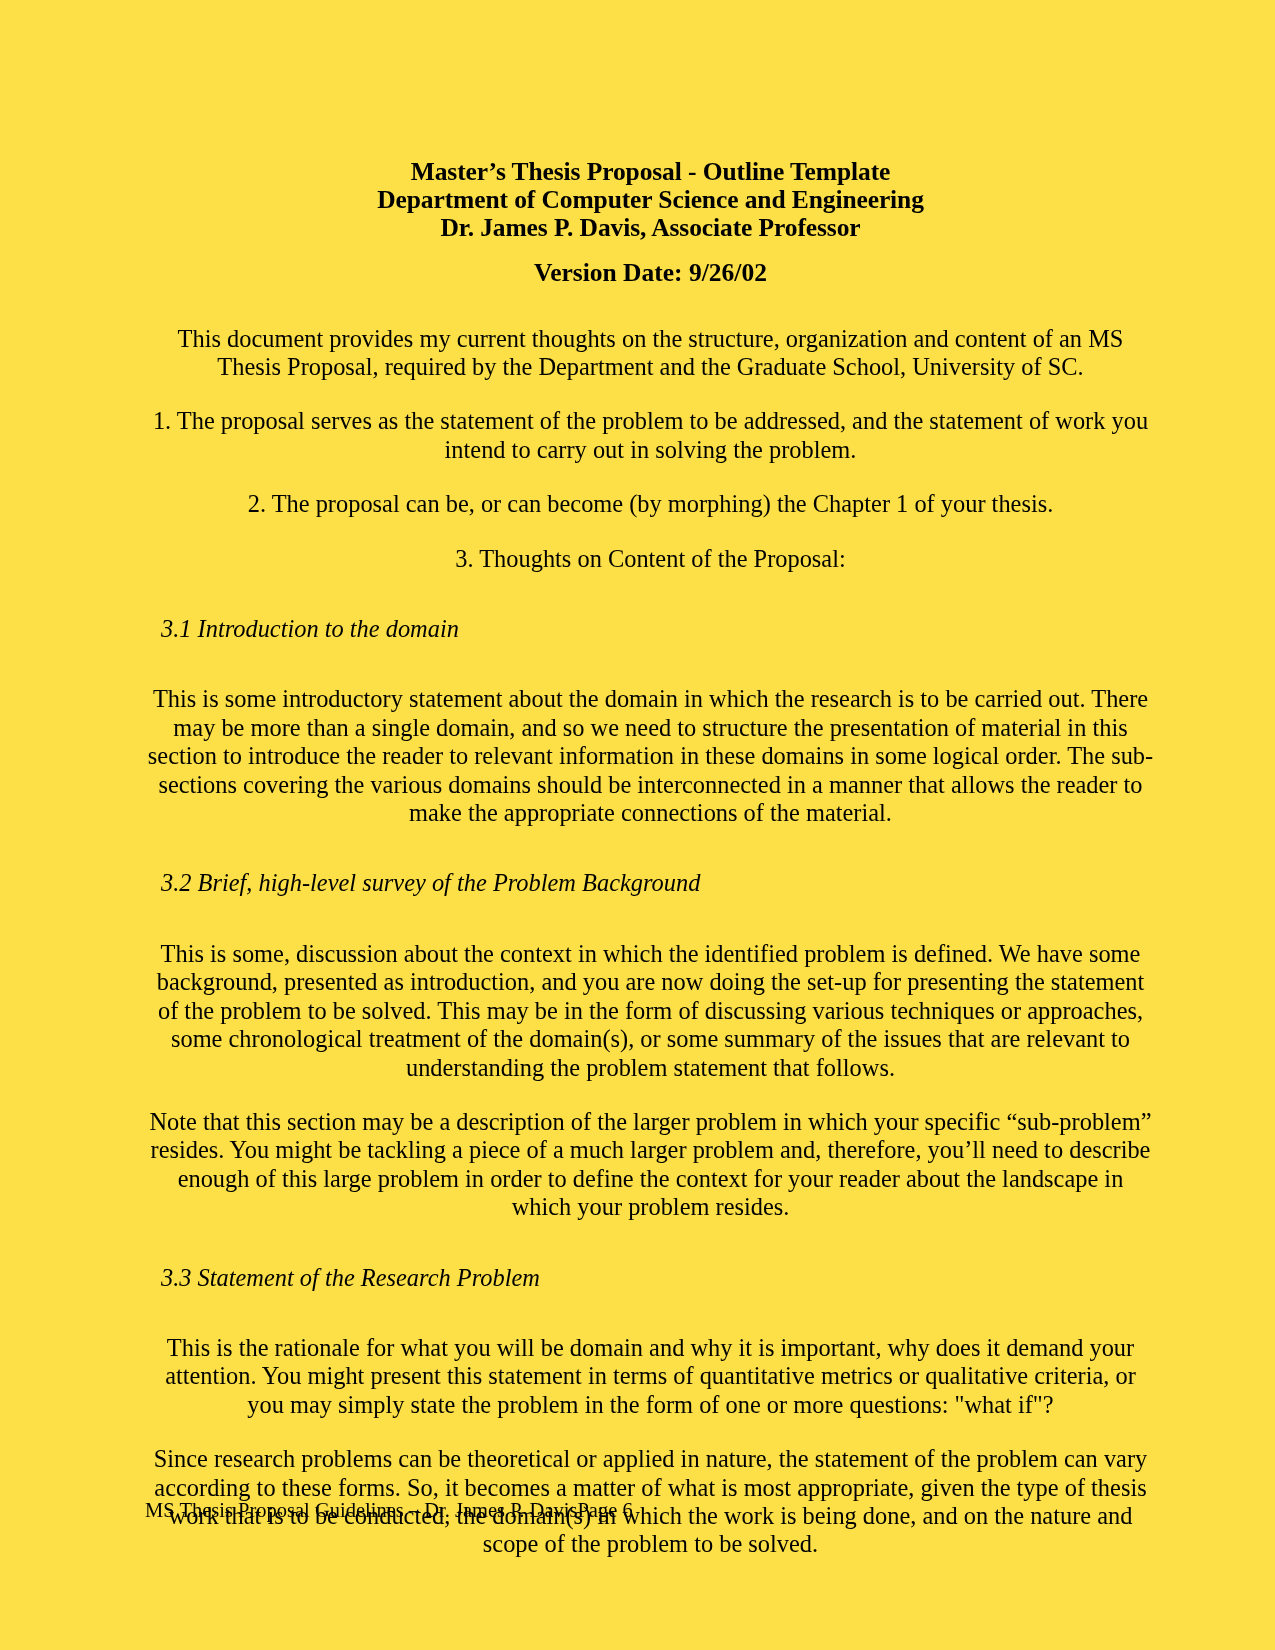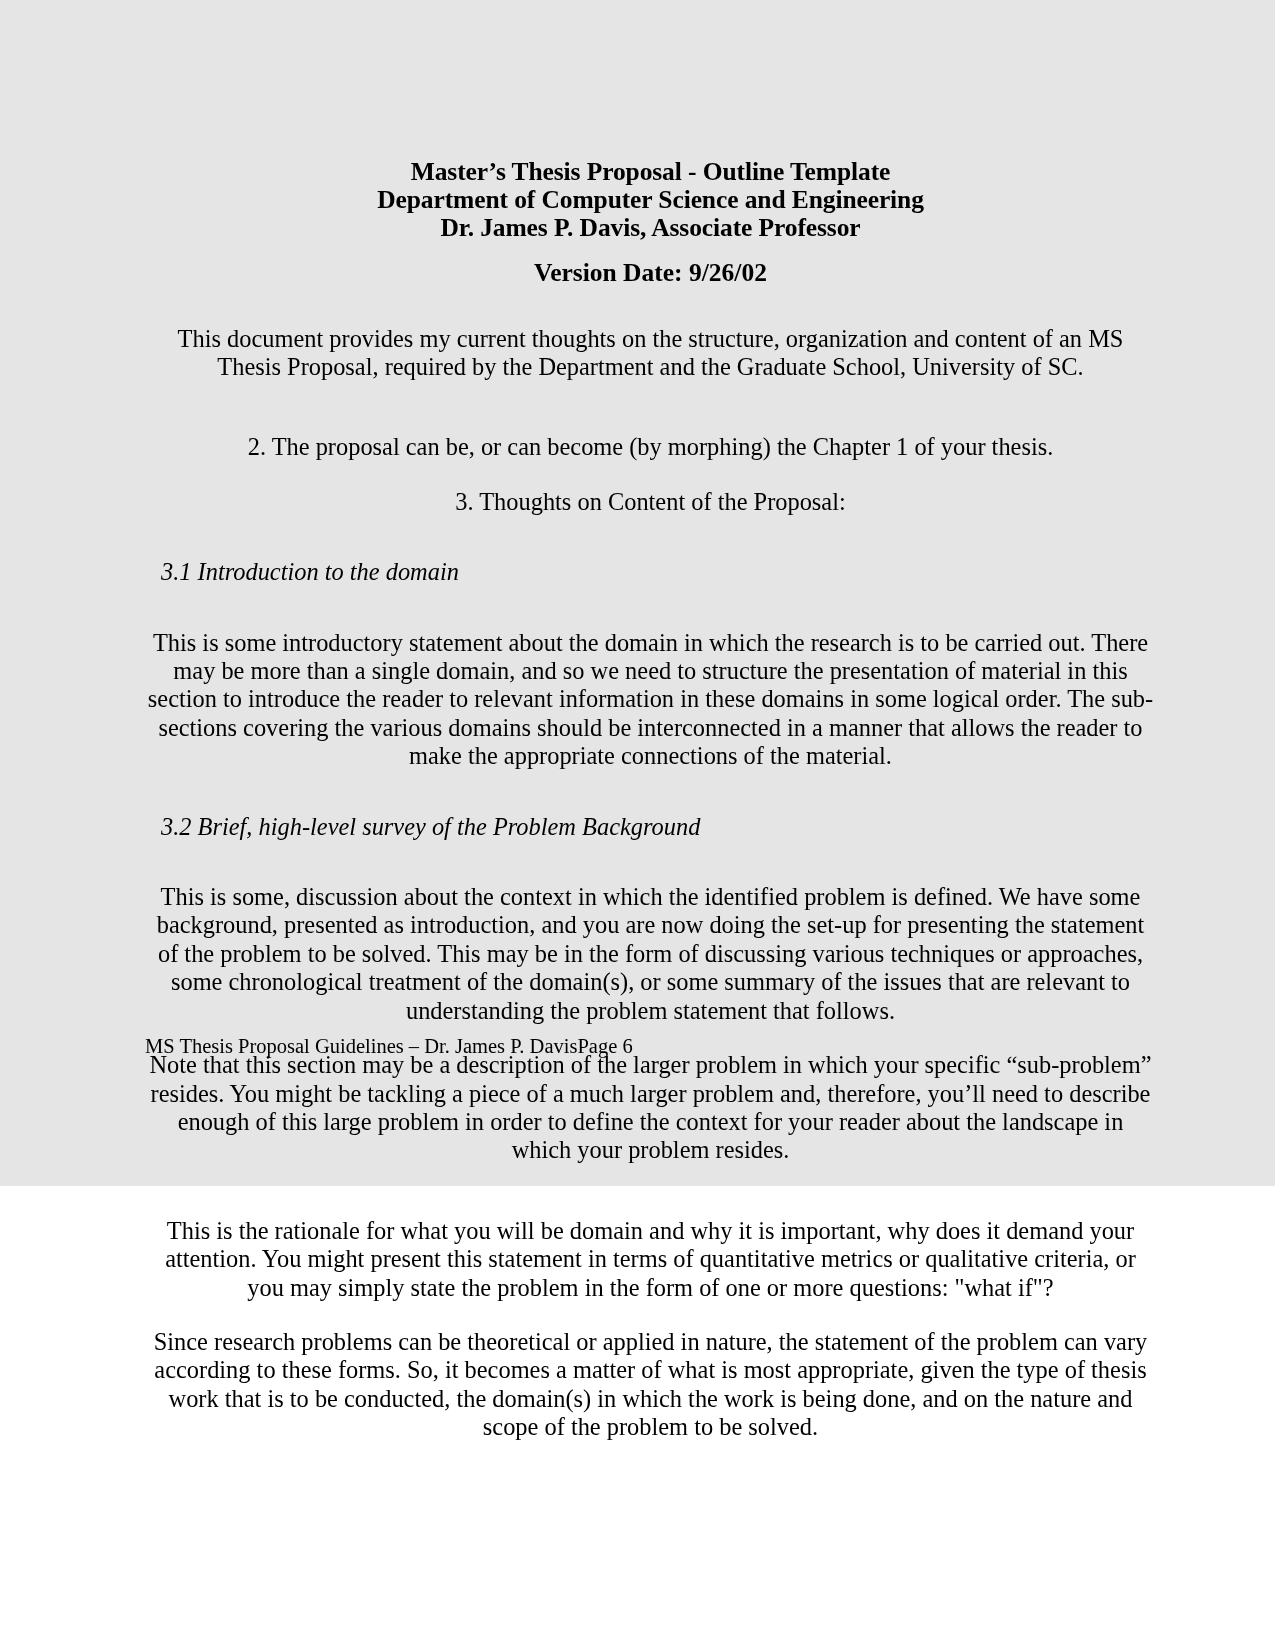--- a/index.html
+++ b/index.html
@@ -11,23 +11,23 @@
     width: 1275px;
     height: 1650px;
     font-family: "Liberation Serif", "DejaVu Serif", serif;
     color: #000000;
     -webkit-font-smoothing: antialiased;
   }
   .page {
     position: relative;
     box-sizing: border-box;
     width: 1275px;
-    height: 1186px;
+    height: 1650px;
     padding: 158px 119px 0 145px;
-    background: #e5e5e5;
+    background: #fde047;
   }
 
   
   .title-block {
     text-align: center;
     font-weight: bold;
     font-size: 25.5px;
     line-height: 28.2px;
     letter-spacing: -0.1px;
   }
@@ -90,20 +90,21 @@
   </div>
 
   <div class="version-line">Version Date: 9/26/02</div>
 
   <div class="gap-lg"></div>
 
   <p class="para">This document provides my current thoughts on the structure, organization and content of an MS Thesis Proposal, required by the Department and the Graduate School, University of SC.</p>
 
   <div class="gap-md"></div>
 
+  <p class="para">1.  The proposal serves as the statement of the problem to be addressed, and the statement of work you intend to carry out in solving the problem.</p>
 
   <div class="gap-md"></div>
 
   <p class="para">2. The proposal can be, or can become (by morphing) the Chapter 1 of your thesis.</p>
 
   <div class="gap-md"></div>
 
   <p class="para"><span>3. </span><span class="underline-text">Thoughts on Content of the Proposal</span><span>:</span></p>
 
   <div class="gap-md"></div>
@@ -115,20 +116,21 @@
   <div class="gap-md"></div>
 
   <p class="section-heading">3.2 Brief, high-level survey of the Problem Background</p>
   <div class="gap-md"></div>
   <p class="para">This is some, discussion about the context in which the identified problem is defined.  We have some background, presented as introduction, and you are now doing the set-up for presenting the statement of the problem to be solved.  This may be in the form of discussing various techniques or approaches, some chronological treatment of the domain(s), or some summary of the issues that are relevant to understanding the problem statement that follows.</p>
   <div class="gap-md"></div>
   <p class="para">Note that this section may be a description of the larger problem in which your specific “sub-problem” resides.  You might be tackling a piece of a much larger problem and, therefore, you’ll need to describe enough of this large problem in order to define the context for your reader about the landscape in which your problem resides.</p>
 
   <div class="gap-md"></div>
 
+  <p class="section-heading">3.3 Statement of the Research Problem</p>
   <div class="gap-md"></div>
   <p class="para">This is the rationale for what you will be domain and why it is important, why does it demand your attention.  You might present this statement in terms of quantitative metrics or qualitative criteria, or you may simply state the problem in the form of one or more questions: "what if"?</p>
   <div class="gap-md"></div>
   <p class="para">Since research problems can be theoretical or applied in nature, the statement of the problem can vary according to these forms.  So, it becomes a matter of what is most appropriate, given the type of thesis work that is to be conducted, the domain(s) in which the work is being done, and on the nature and scope of the problem to be solved.</p>
 
   <div class="footer">
     <span class="footer-left">MS Thesis Proposal Guidelines – Dr. James P. Davis</span>
     <span class="footer-right">Page 6</span>
   </div>
 

